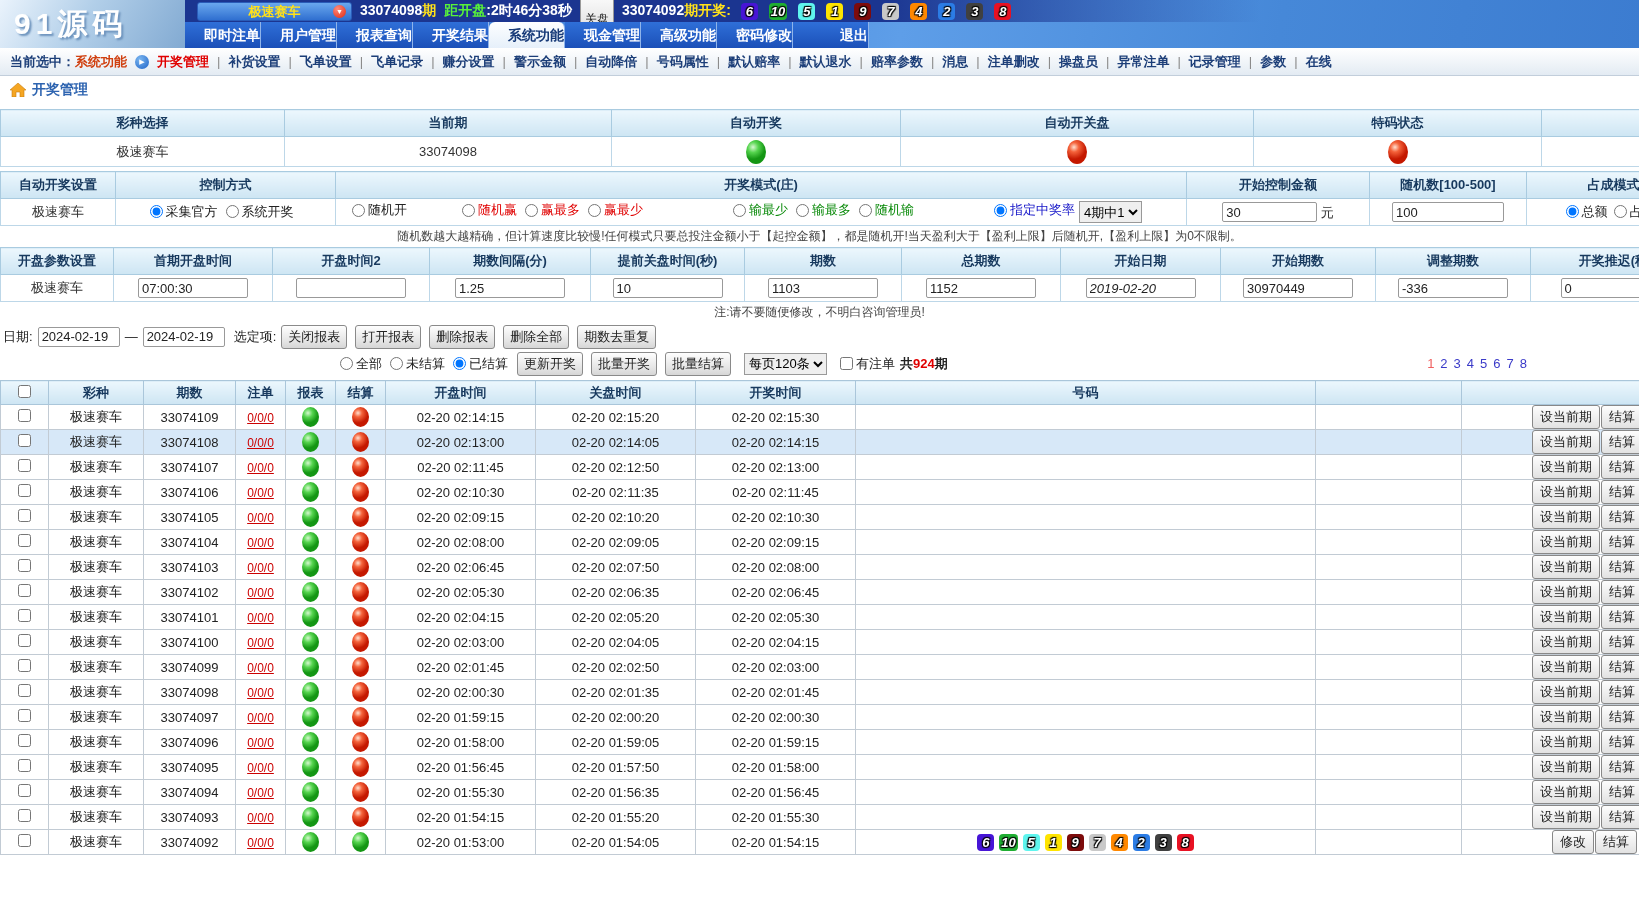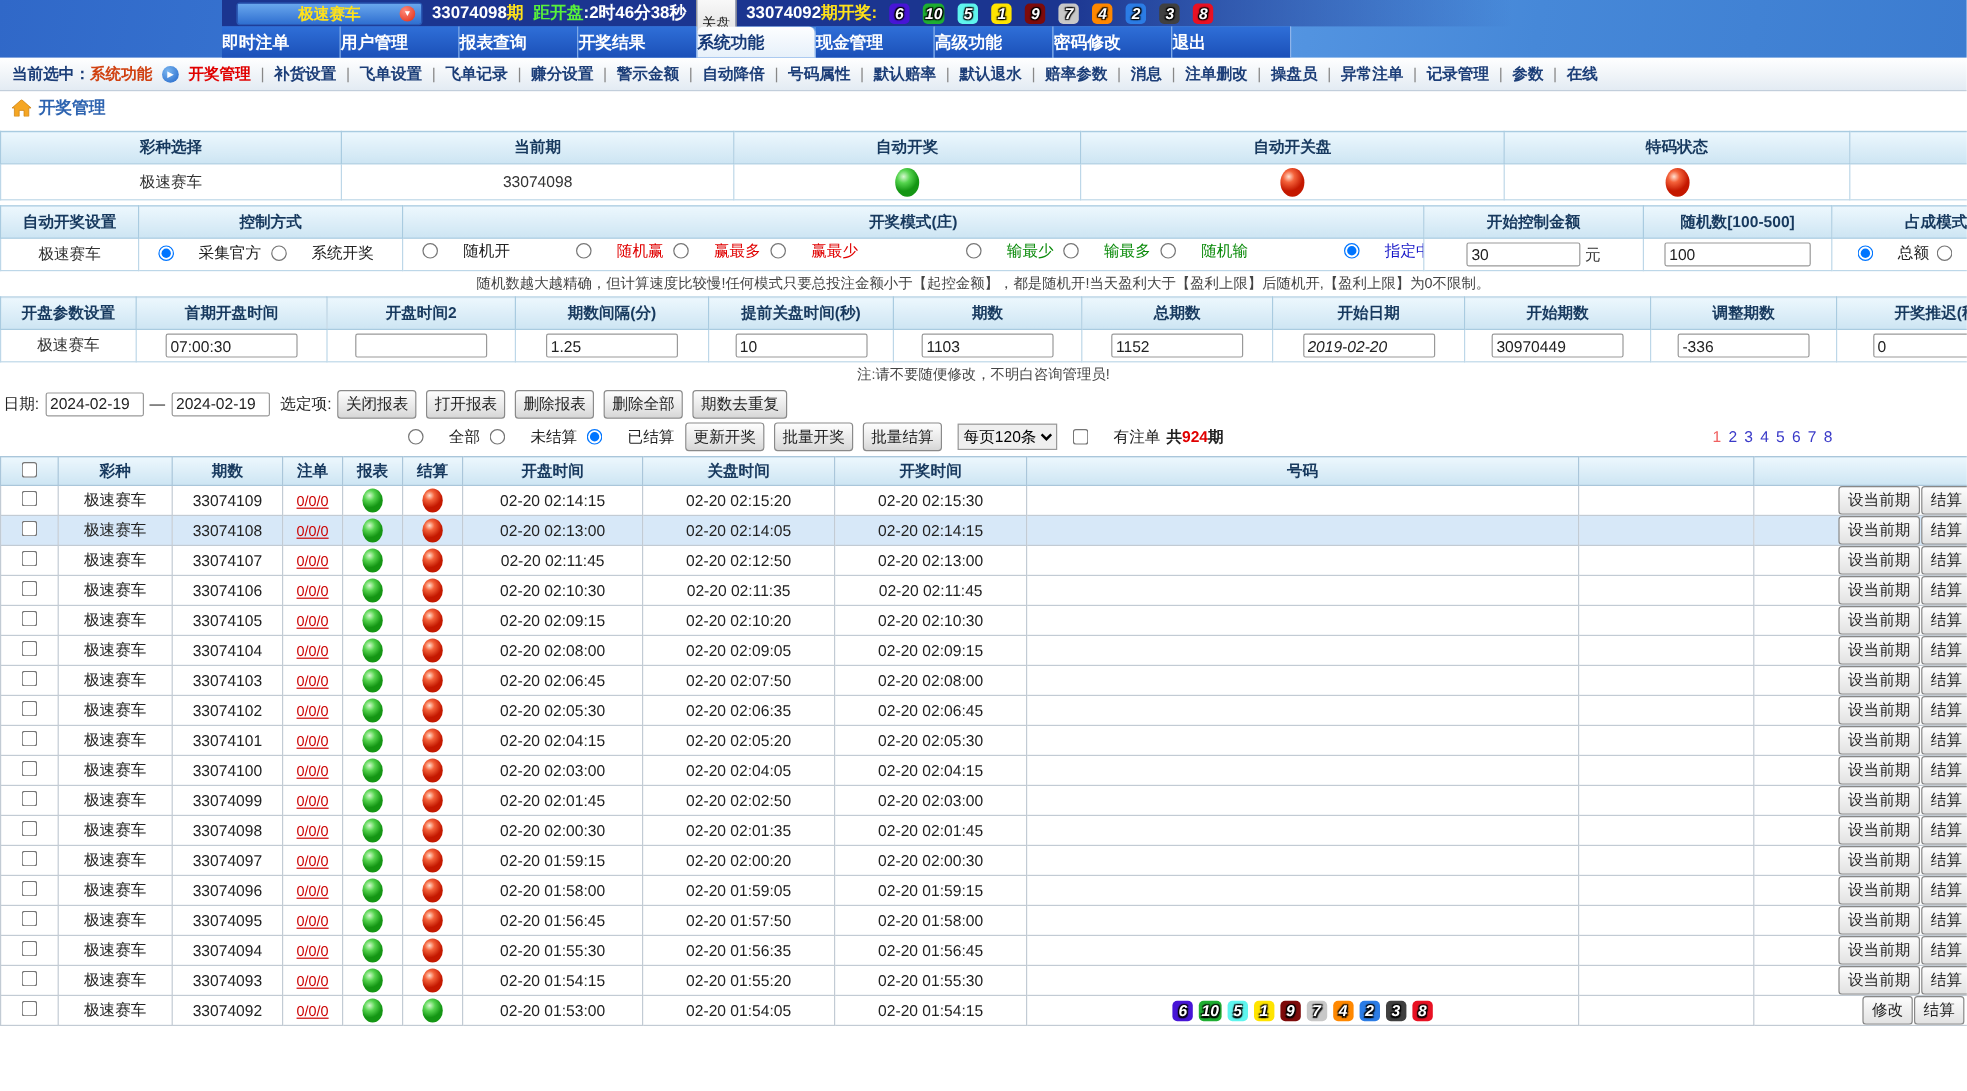--- a/index.html
+++ b/index.html
@@ -25,21 +25,21 @@
   .dd-circle::after { content:"▼"; }
   .tb-text { font-size:14px; font-weight:bold; white-space:nowrap; }
   .wt { color:#ffffff; } .yt { color:#ffe11a; } .gt { color:#58f23a; }
   .close-btn { background:linear-gradient(#fcfcfc,#e3e3e3); border:1px solid #999; border-radius:2px;
     font-size:12px; padding:16px 4px; height:18px; color:#222; cursor:pointer; font-family:Liberation Serif, serif; }
   .balls { display:flex; align-items:center; gap:11px; margin-left:2px; }
   .ball { display:inline-block; min-width:17px; height:17px; line-height:17px; padding:0 2px;
     border-radius:4px; text-align:center; color:#fff; font-weight:bold; font-style:italic; font-size:13px;
     text-shadow:1px 1px 1px #000,-1px -1px 1px #000,1px -1px 1px #000,-1px 1px 1px #000; }
   .tabs { position:absolute; left:185px; top:22px; height:26px; display:flex; }
-  .tab { width:99px; text-align:left; line-height:26px; font-size:14px; font-weight:bold; color:#fff;
+  .tab { width:76px; text-align:right; line-height:26px; font-size:14px; font-weight:bold; color:#fff;
     background:linear-gradient(#2f6fd8,#1b50b8); border-right:1px solid #8fb4ea; cursor:pointer; }
   .tab.active { background:linear-gradient(#fdfeff,#e6f0fa); color:#173a78; border-radius:6px 6px 0 0; }
 
   
   .submenu { height:28px; background:linear-gradient(#ffffff,#e3ebf3); border-bottom:1px solid #c2cedb;
     display:flex; align-items:center; font-size:13px; padding-left:10px; white-space:nowrap; }
   .cur-label { color:#1c3e78; font-weight:bold; }
   .cur-value { color:#d04010; font-weight:bold; margin-right:6px; }
   .arrow-icon { width:14px; height:14px; border-radius:50%; margin:0 8px 0 2px;
     background:radial-gradient(circle at 35% 30%,#7ab6f0,#1f64c8); color:#fff;
@@ -63,21 +63,21 @@
   .red-text { color:#d02020; }
   .light { display:inline-block; width:17px; height:20px; border-radius:50%; vertical-align:middle; cursor:pointer; }
   .light.green { background:radial-gradient(ellipse 60% 50% at 35% 30%,#d6f8d0 0%,#55d44e 45%,#149614 100%); }
   .light.red   { background:radial-gradient(ellipse 60% 50% at 35% 30%,#ffe0d0 0%,#f4623a 40%,#c41800 100%); }
   .light.lg { width:20px; height:24px; }
   .note { text-align:center; font-size:12px; color:#444; height:21px; line-height:21px; }
   .inp { border:1px solid #999; border-radius:2px; height:20px; font-size:13px; padding:0 3px;
     font-family:inherit; color:#222; }
   .sel { height:22px; font-size:13px; border:1px solid #999; font-family:inherit; }
   .mode-cell { text-align:left !important; }
-  .ropt { display:inline-flex; gap:20px; font-size:13px; white-space:nowrap; cursor:pointer; }
+  .ropt { display:inline-flex; align-items:center; gap:2px; font-size:13px; white-space:nowrap; cursor:pointer; }
   .ropt input { margin:0 1px 0 0; }
 
   
   .frow { display:flex; align-items:center; gap:5px; font-size:13px; height:27px; padding-left:3px;
     color:#222; white-space:nowrap; }
   .frow2 { position:relative; padding-left:340px; }
   .btn { background:linear-gradient(#fefefe,#e4e4e4 70%,#d6d6d6); border:1px solid #8a8a8a; border-radius:3px;
     font-size:13px; font-family:inherit; padding:2px 6px; color:#222; cursor:pointer; }
   .count-red { color:#e00000; font-weight:bold; }
   .pagination { position:absolute; right:109px; top:6px; font-size:13px; letter-spacing:0; }
@@ -95,20 +95,21 @@
   .action-cell.mod { padding-left:90px; }
   .abtn { background:linear-gradient(#fdfdfd,#e2e2e2); border:1px solid #888; border-radius:3px;
     font-size:13px; font-family:inherit; padding:2px 7px; margin-right:1px; color:#222; cursor:pointer; }
   .num-balls { display:inline-flex; gap:5px; align-items:center; }
   .gap6 { height:6px; } .gap4 { height:4px; } .gap3 { height:3px; }
 </style>
 </head>
 <body>
 
 <div class="topwrap">
+  <div class="logo">91源码</div>
   <div class="infobar">
     <div class="lottery-btn">
       <span>极速赛车</span>
       <span class="dd-circle"></span>
     </div>
     <span class="tb-text"><span class="wt">33074098</span><span class="yt">期</span></span>
     <span class="tb-text"><span class="gt">距开盘</span><span class="wt">:2时46分38秒</span></span>
     <button class="close-btn">关盘</button>
     <span class="tb-text"><span class="wt">33074092</span><span class="yt">期开奖:</span></span>
     <span class="balls" id="topbar-balls">
@@ -233,21 +234,21 @@
             <input type="radio" name="mode" style="">
             <span style="color: rgb(10, 138, 10);">随机输</span>
           </label><label class="ropt" style="margin-left: 80px;">
             <input type="radio" name="mode" checked="" style="">
             <span style="color: rgb(21, 21, 200);">指定中奖率</span>
           </label><select class="sel" style="margin-left: 4px;"><option value="0">4期中1</option></select></td>
     <td>
       <input class="inp" style="width: 95px;" value="30">
       <span>元</span>
     </td>
-    <td><input class="inp" style="width: 122px;" value="100"></td>
+    <td><input class="inp" style="width: 112px;" value="100"></td>
     <td id="share-cell"><label class="ropt" style="margin-right: 6px;">
             <input type="radio" name="share" checked="" style="">
             <span style="color: rgb(34, 34, 34);">总额</span>
           </label><label class="ropt" style="margin-right: 6px;">
             <input type="radio" name="share" style="">
             <span style="color: rgb(34, 34, 34);">占成</span>
           </label></td>
   </tr>
 </tbody>
   </table>

